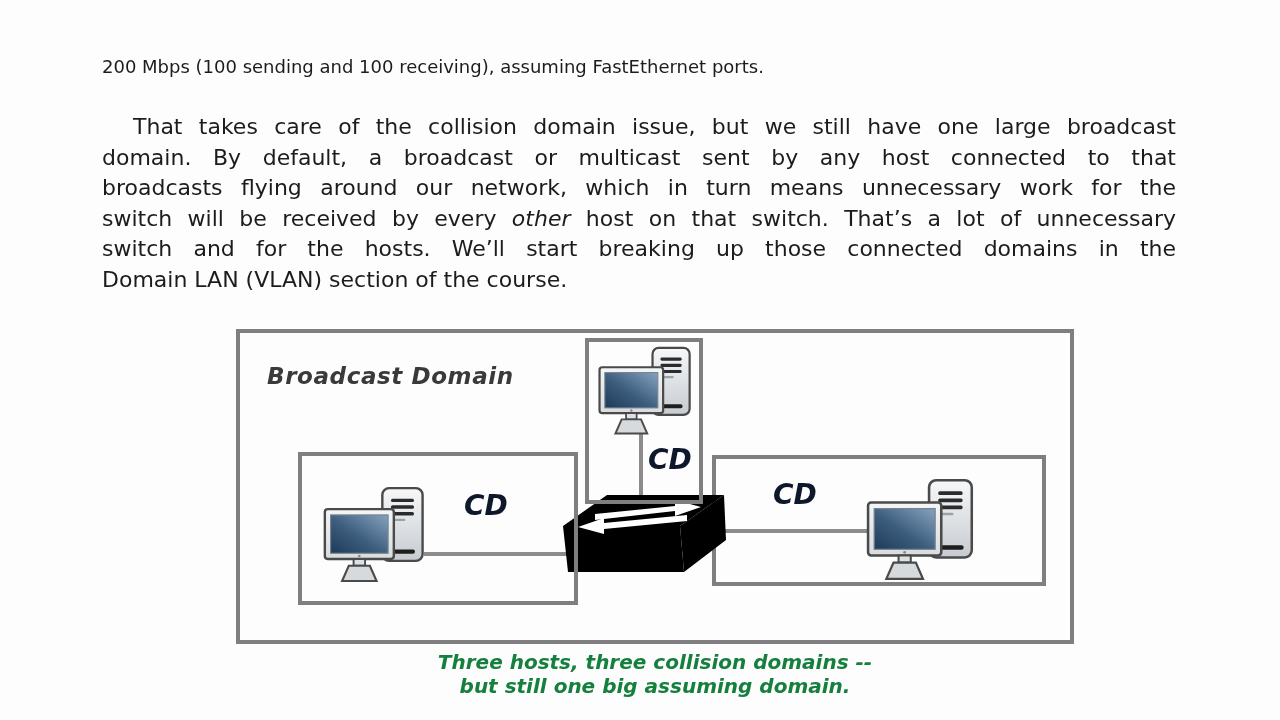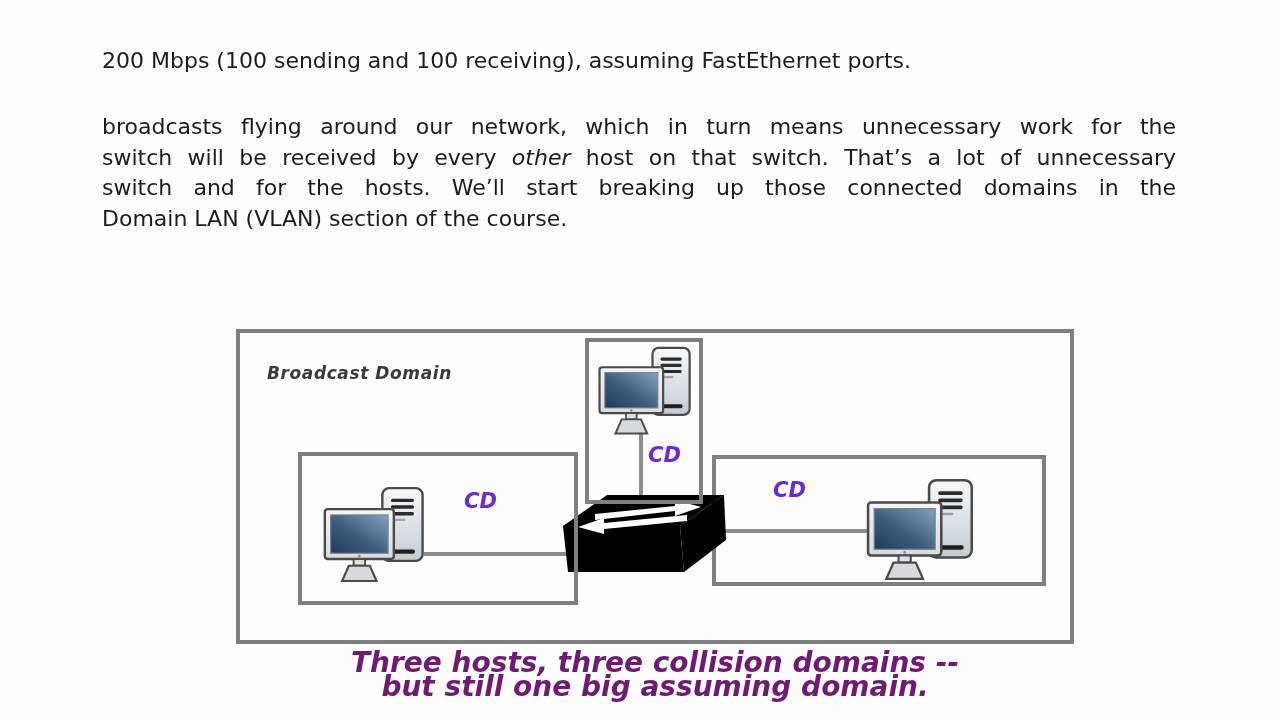--- a/index.html
+++ b/index.html
@@ -1,54 +1,54 @@
 <!DOCTYPE html>
 <html><head>
 <meta charset="utf-8">
 <style>
   html,body{margin:0;padding:0;background:#fdfdfd;}
   .stage{
     position:relative;width:1280px;height:720px;overflow:hidden;
     background:#fdfdfd;color:#1c1c1c;
     font-family:"DejaVu Sans","Liberation Sans",sans-serif;
   }
-  .intro{position:absolute;left:102px;top:48px;width:1080px;font-size:22px;white-space:nowrap;}
+  .intro{position:absolute;left:102px;top:56px;width:1080px;font-size:18px;white-space:nowrap;}
   .para{position:absolute;left:102px;top:112px;width:1074px;font-size:22px;line-height:30.6px;}
   .pline{
     text-align:justify;text-align-last:justify;-moz-text-align-last:justify;
     white-space:normal;overflow:visible;
   }
   .pline.first{text-indent:31px;}
   .pline.last{text-align:left;text-align-last:left;-moz-text-align-last:left;}
   .pline em{font-style:italic;}
 
   
   .outer-box{position:absolute;left:236px;top:329px;width:838px;height:315px;
     border:4px solid #7f7f7f;box-sizing:border-box;background:transparent;z-index:1;}
-  .bd-label{position:absolute;left:267px;top:363px;font-size:17px;font-weight:bold;
+  .bd-label{position:absolute;left:267px;top:363px;font-size:23px;font-weight:bold;
     font-style:italic;color:#3a3a3a;letter-spacing:.6px;z-index:7;}
   .cd-box{position:absolute;border:4px solid #7f7f7f;box-sizing:border-box;background:transparent;}
   .cd-box.top{left:585px;top:338px;width:118px;height:166px;z-index:6;}
   .cd-box.left{left:298px;top:452px;width:280px;height:153px;z-index:6;}
   .cd-box.right{left:712px;top:455px;width:334px;height:131px;z-index:3;}
   .link{position:absolute;background:#8c8c8c;z-index:2;}
   .link.v{left:639px;top:424px;width:4px;height:80px;}
   .link.h1{left:424px;top:552px;width:172px;height:4px;}
   .link.h2{left:698px;top:529px;width:188px;height:4px;}
-  .cd-label{position:absolute;font-size:21px;font-weight:bold;font-style:italic;color:#6d28d9;z-index:7;}
+  .cd-label{position:absolute;font-size:28px;font-weight:bold;font-style:italic;color:#0f172a;z-index:7;}
   .cd-label.top{left:648px;top:443px;}
   .cd-label.left{left:464px;top:489px;}
   .cd-label.right{left:773px;top:478px;}
   .pc{position:absolute;z-index:4;}
   .pc.top{left:596px;top:346px;width:106px;height:92px;}
   .pc.left{left:321px;top:486px;width:115px;height:100px;}
   .pc.right{left:864px;top:478px;width:122px;height:106px;}
   .switch{position:absolute;left:561px;top:491px;width:166px;height:84px;z-index:5;}
   .caption{position:absolute;left:236px;top:651px;width:838px;text-align:center;
-    font-weight:bold;font-style:italic;font-size:28px;line-height:23.5px;color:#701a75;z-index:7;}
+    font-weight:bold;font-style:italic;font-size:20px;line-height:23.5px;color:#15803d;z-index:7;}
   .hidden-defs{position:absolute;width:0;height:0;overflow:hidden;}
 </style>
 </head>
 <body>
 
 <div class="stage">
 
   <svg class="hidden-defs" aria-hidden="true">
     <defs>
       <linearGradient id="gTower" x1="0" y1="0" x2="0" y2="1">
@@ -77,20 +77,22 @@
         <circle cx="40" cy="73" r="1.4" fill="#8a8a8a"></circle>
         <path d="M34 76 h12 v7 h-12 z" fill="#dde1e4" stroke="#4a4a4a" stroke-width="2"></path>
         <polygon points="22,99 58,99 51,83 29,83" fill="#d6dadd" stroke="#4a4a4a" stroke-width="2.2"></polygon>
       </g>
     </defs>
   </svg>
 
   <div class="intro">200 Mbps (100 sending and 100 receiving), assuming FastEthernet ports.</div>
 
   <div class="para">
+    <div class="pline first">That takes care of the collision domain issue, but we still have one large broadcast</div>
+    <div class="pline">domain.  By default, a broadcast or multicast sent by any host connected to that</div>
     <div class="pline">broadcasts flying around our network, which in turn means unnecessary work for the</div>
     <div class="pline"><span>switch will be received by every </span><em>other</em><span> host on that switch.  That’s a lot of unnecessary</span></div>
     <div class="pline">switch and for the hosts.   We’ll start breaking up those connected domains in the</div>
     <div class="pline last">Domain LAN (VLAN) section of the course.</div>
   </div>
 
   <div>
 
     <div class="outer-box"></div>
     <div class="bd-label">Broadcast Domain</div>

